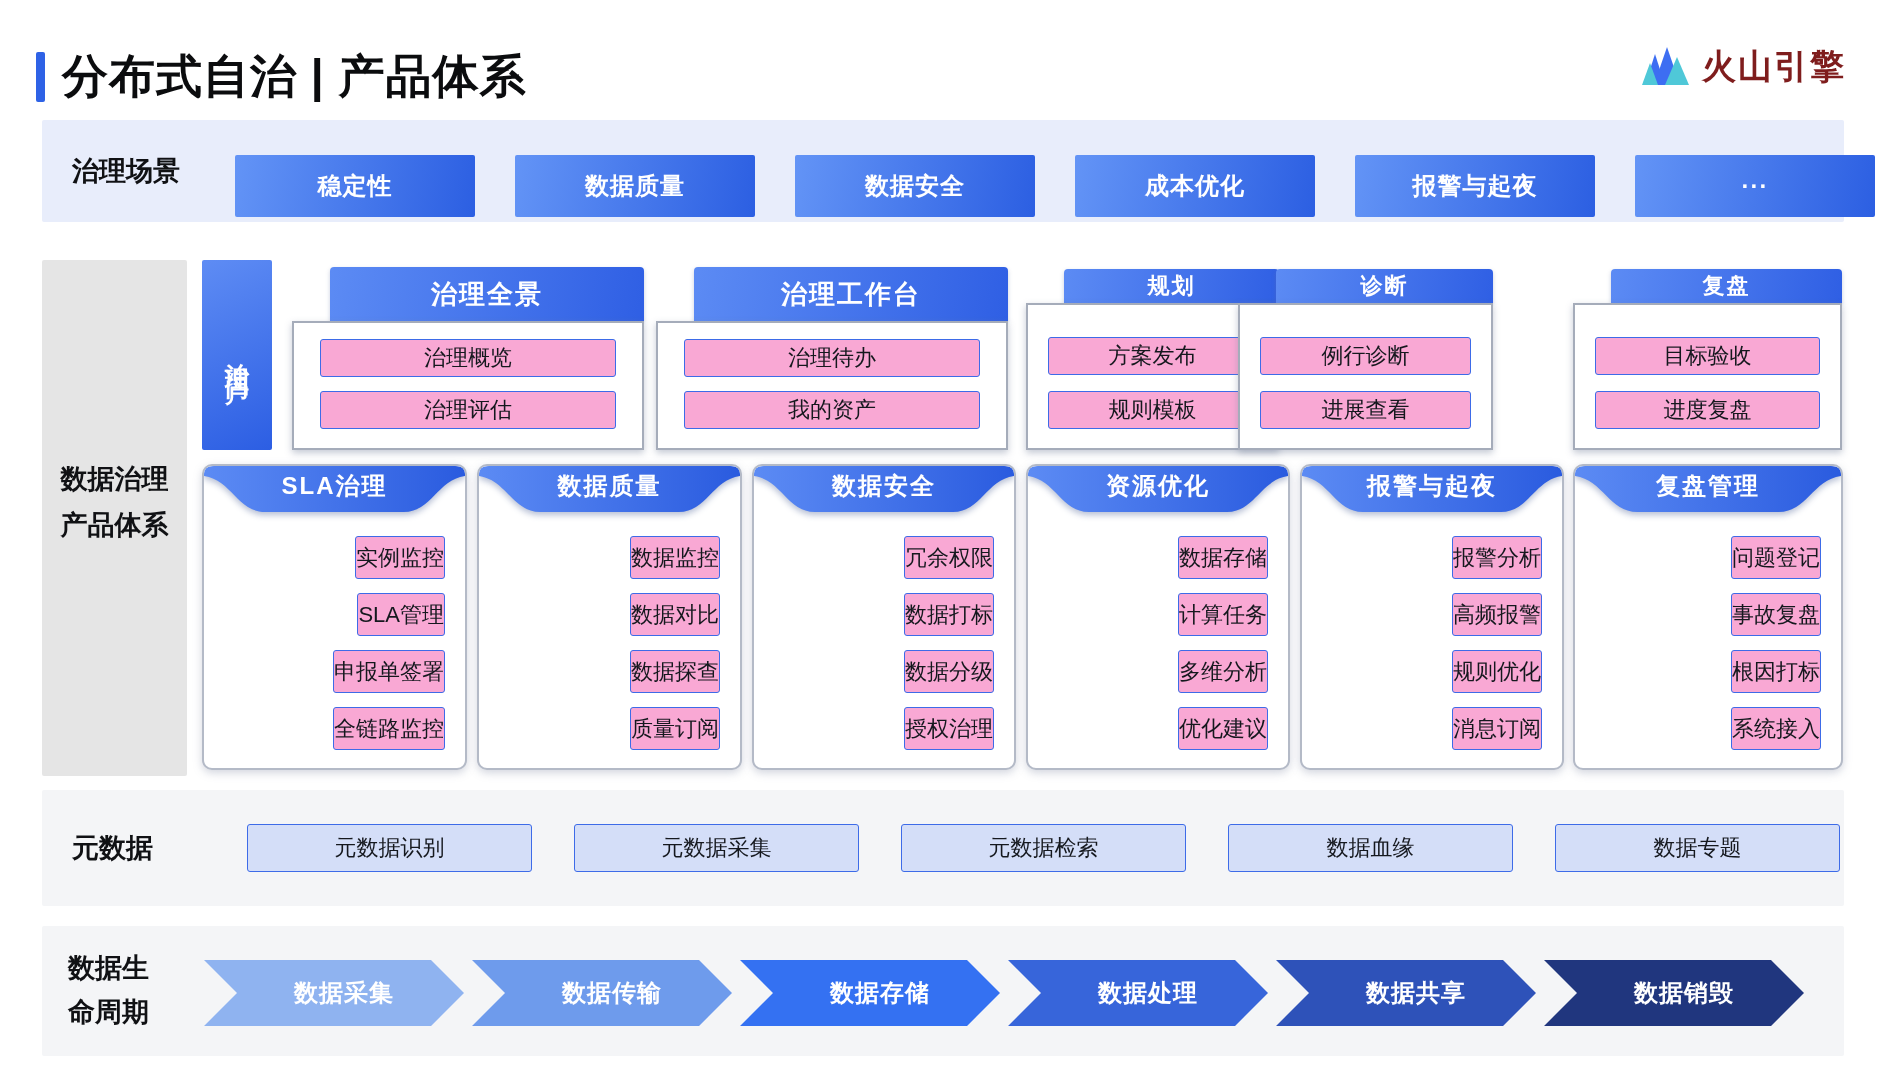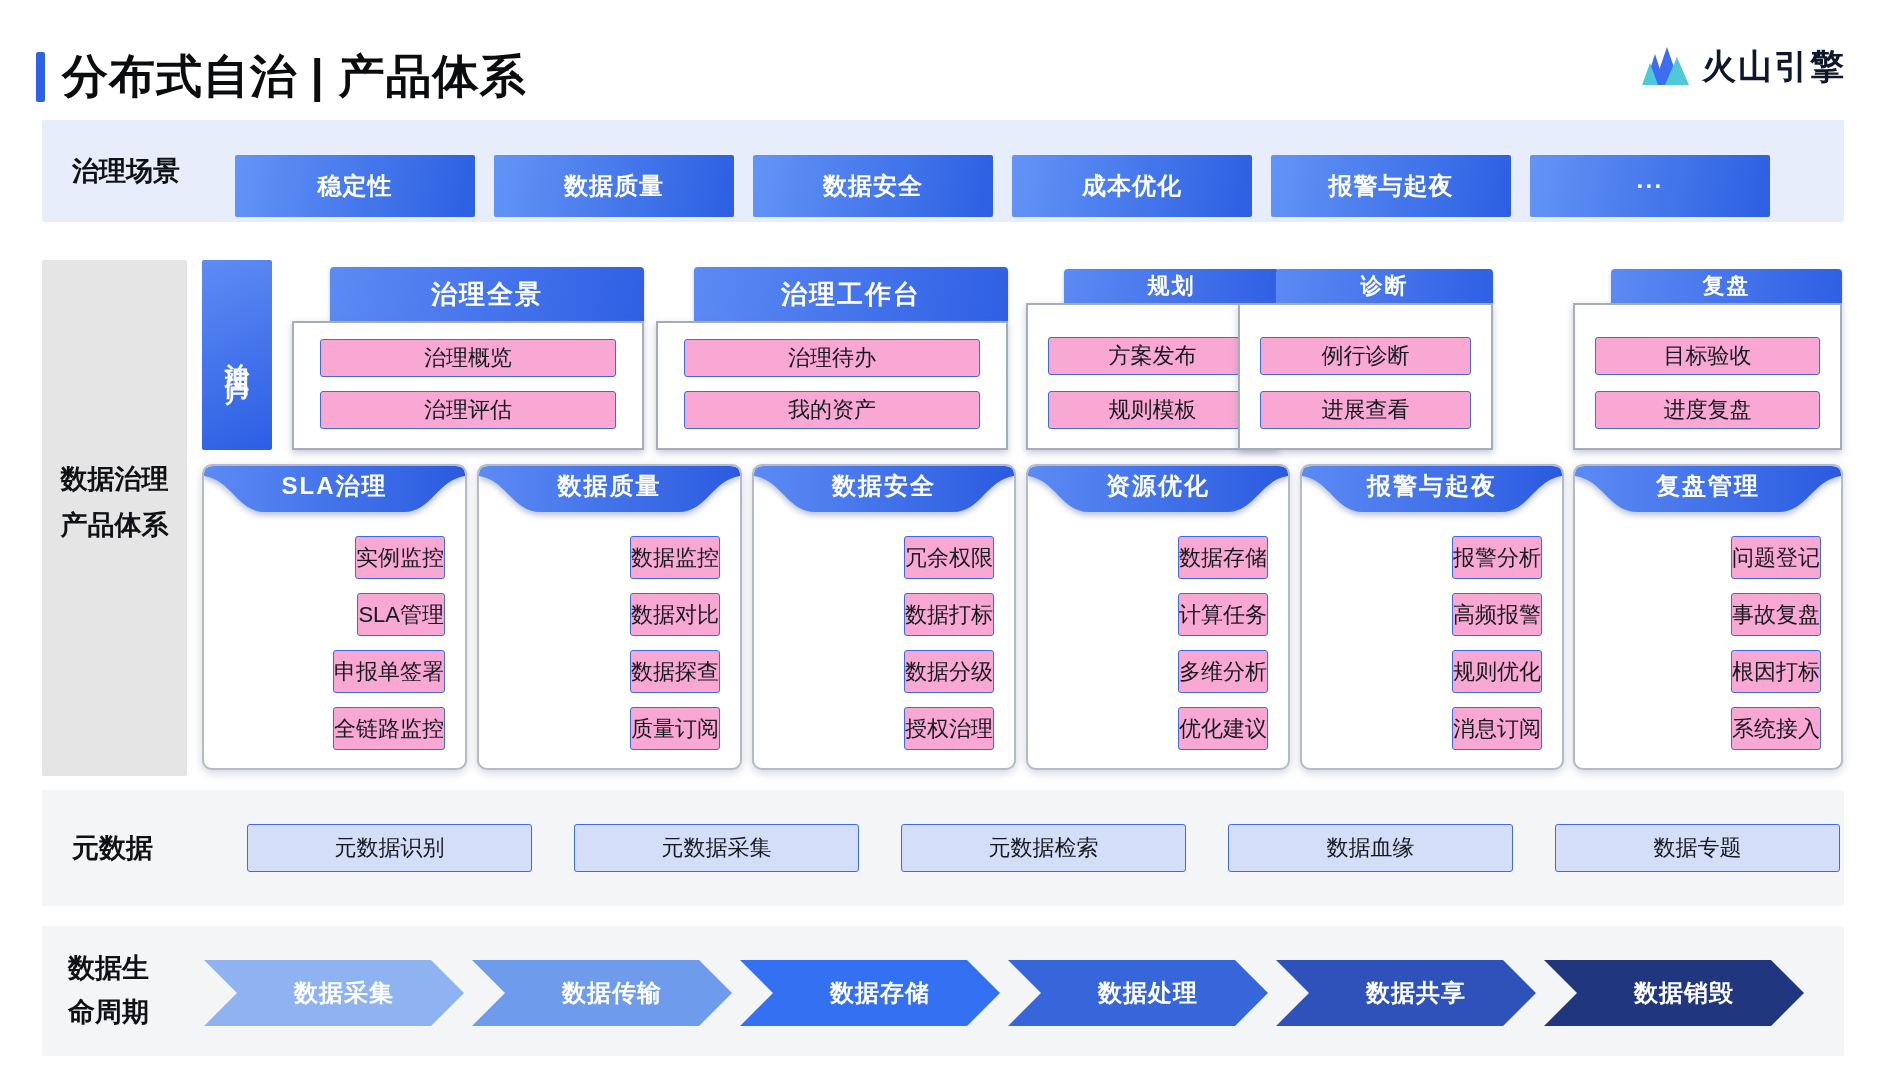--- a/index.html
+++ b/index.html
@@ -4,30 +4,30 @@
 <style>
   html,body{margin:0;padding:0;background:#fff;}
   .page{position:relative;width:1886px;height:1070px;background:#fff;overflow:hidden;
         font-family:"Liberation Sans","DejaVu Sans",sans-serif;}
   
   .hdr{position:absolute;left:0;top:0;width:1886px;height:115px;}
   .accent{position:absolute;left:36px;top:52px;width:9px;height:50px;background:#2E62E6;border-radius:2px;}
   .title{position:absolute;left:62px;top:46px;font-size:46px;font-weight:800;color:#0B0C0E;letter-spacing:1px;white-space:nowrap;}
   .logo{position:absolute;right:40px;top:44px;display:flex;align-items:center;gap:10px;}
   .logo svg{display:block;}
-  .logo-text{font-size:34px;font-weight:600;color:#0f172a;letter-spacing:2px;}
+  .logo-text{font-size:34px;font-weight:600;color:#7f1d1d;letter-spacing:2px;}
   
   .sec{position:absolute;left:42px;width:1802px;}
   .sec-label{position:absolute;left:30px;top:50%;transform:translateY(-50%);
              font-size:27px;font-weight:800;color:#101114;white-space:nowrap;}
   .lav{background:#E8EDFB;}
   .gray{background:#F4F5F7;}
   
   .sec-scen{top:120px;height:102px;border-radius:2px;}
-  .scen-row{position:absolute;left:193px;top:35px;display:flex;gap:19px;}
+  .scen-row{position:absolute;left:193px;top:35px;display:flex;gap:40px;}
   .scen-btn{width:240px;height:62px;border-radius:2px;display:flex;align-items:center;justify-content:center;
             background:linear-gradient(100deg,#6394F6 0%,#2C5FE2 100%);
             color:#fff;font-size:24px;font-weight:700;letter-spacing:1px;}
   
   .sec-gov{top:260px;height:516px;}
   .gov-side{position:absolute;left:0;top:0;width:145px;height:516px;background:#e5e5e5;border-radius:2px;}
   .gov-side-label{position:absolute;left:0;top:196px;width:145px;text-align:center;
                   font-size:27px;font-weight:800;color:#101114;line-height:46px;}
   .portal{position:absolute;left:160px;top:0;width:70px;height:190px;border-radius:2px;
           background:linear-gradient(155deg,#5E8CF4 0%,#2C5EE3 100%);

